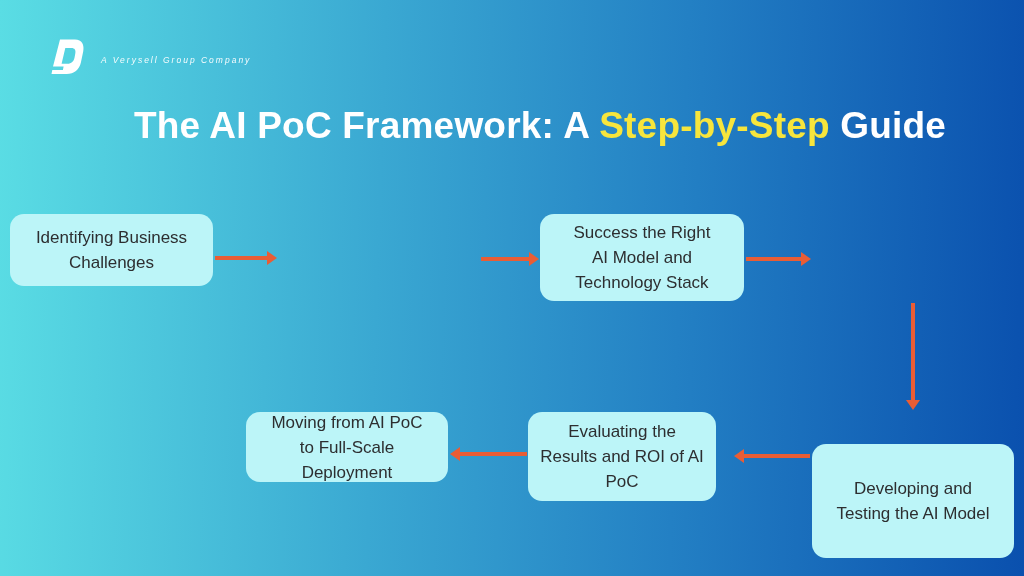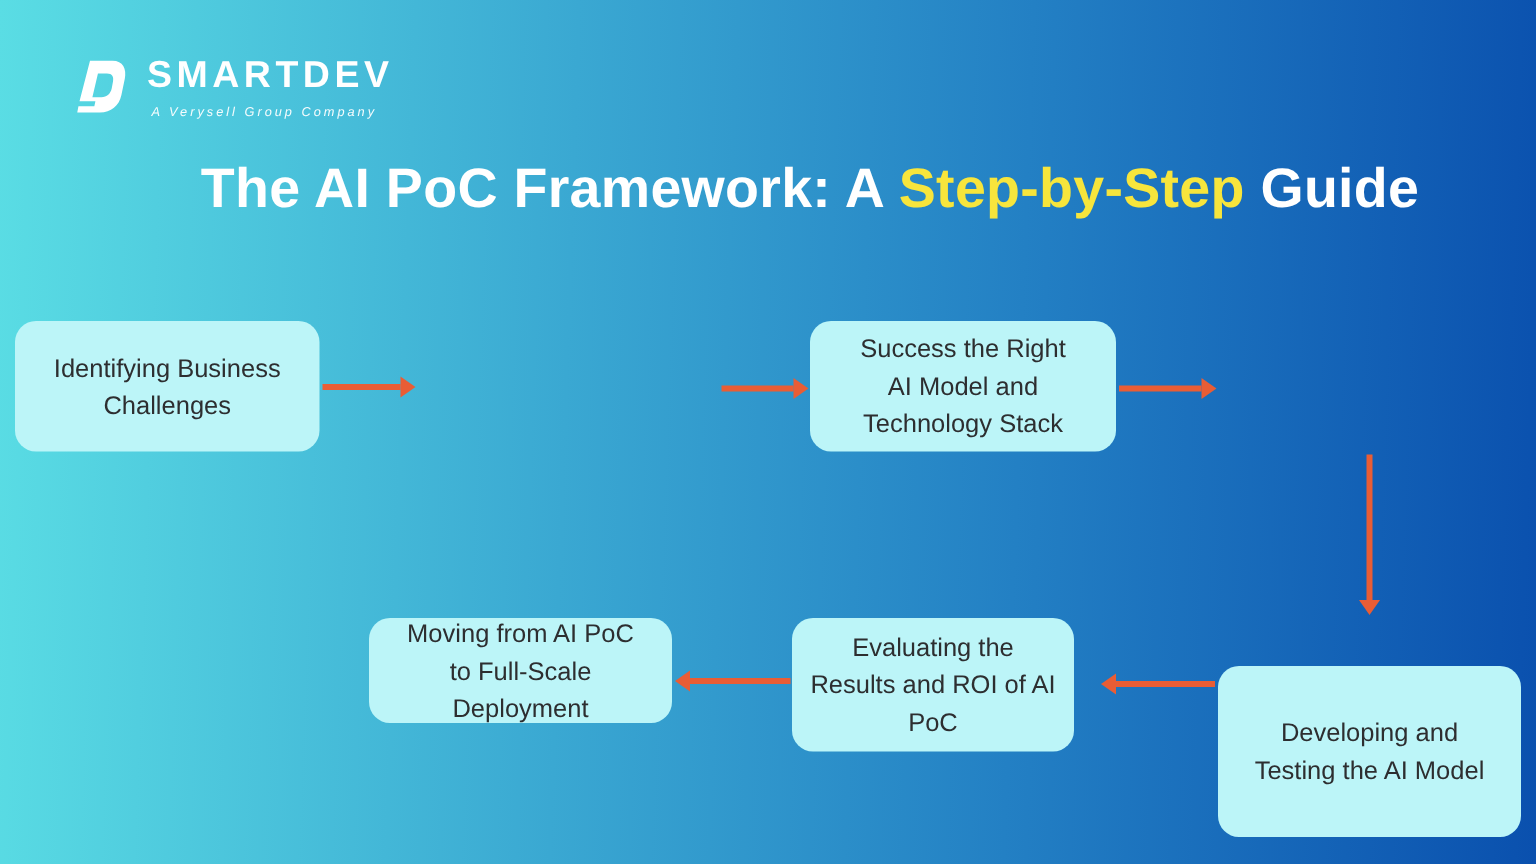--- a/index.html
+++ b/index.html
@@ -84,21 +84,21 @@
     justify-content: center;
     text-align: center;
     padding: 6px 10px;
   }
   .box span {
     color: var(--box-text);
     font-size: 17px;
     line-height: 25px;
     white-space: pre-line;
   }
-  .box1 { left: 10px;  top: 214px; width: 203px; height: 87px; }
+  .box1 { left: 10px;  top: 214px; width: 203px; height: 72px; }
   .box2 { left: 278px; top: 214px; width: 201px; height: 87px; }
   .box3 { left: 540px; top: 214px; width: 204px; height: 87px; }
   .box4 { left: 812px; top: 214px; width: 202px; height: 87px; }
   .box5 { left: 812px; top: 412px; width: 202px; height: 114px; margin-top: 32px; }
   .box6 { left: 528px; top: 412px; width: 188px; height: 89px; }
   .box7 { left: 246px; top: 412px; width: 202px; height: 70px; }
 
   
   .arrow-h {
     position: absolute;
@@ -154,21 +154,20 @@
 
   <div class="logo">
     <svg class="logo-icon" viewBox="0 0 44 37" xmlns="http://www.w3.org/2000/svg">
       <path fill="#ffffff" fill-rule="evenodd" d="
         M18,1 L33,1 C40,1 42.5,6.5 41.2,13 L38.9,24 C37.4,31 32,35.5 24.6,35.5
         L9.5,35.5 L10.3,31.4 L20.9,31.4 L21.6,28.0 L11.0,28.0 Z
         M23.3,9.5 L29.3,9.5 C32.8,9.5 34.0,11.6 33.3,15.0 L32.5,19.3
         C31.8,22.8 29.3,25.3 25.6,25.3 L19.6,25.3 Z"></path>
     </svg>
     <div class="logo-textblock">
-      <span class="logo-brand">SMARTDEV</span>
       <span class="logo-tagline">A Verysell Group Company</span>
     </div>
   </div>
 
   <h1 class="title"><span>The AI PoC Framework: A </span><span class="highlight">Step-by-Step</span><span> Guide</span></h1>
 
   <div class="box box1">
     <span>Identifying Business
 Challenges</span>
   </div>

